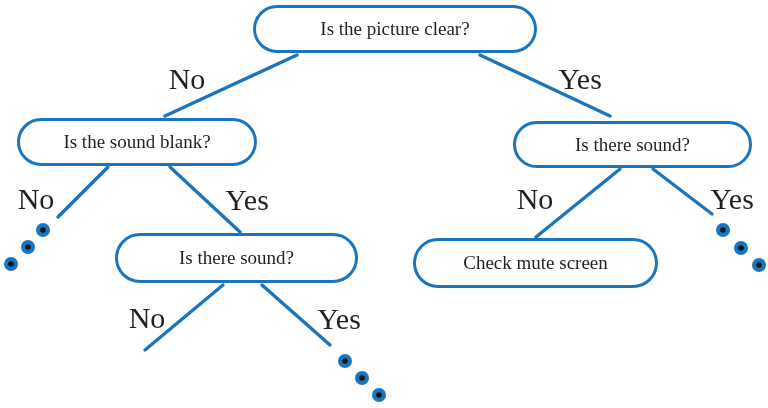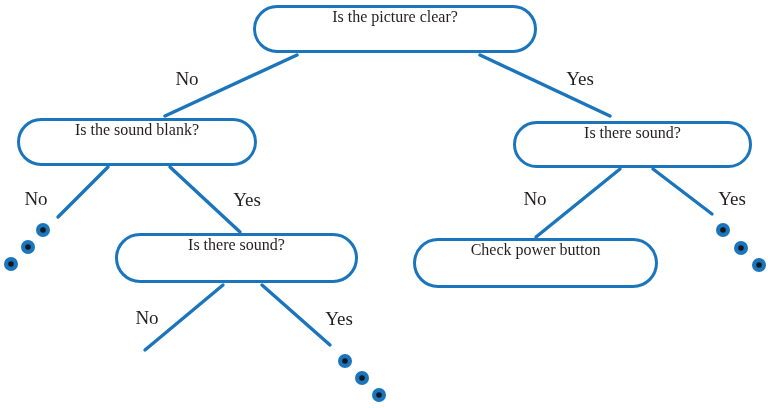--- a/index.html
+++ b/index.html
@@ -15,30 +15,31 @@
   .layer line { stroke: var(--line, #1b75bc); stroke-width: 3.4; stroke-linecap: round; }
   .dot-outer { fill: var(--line, #1b75bc); }
   .dot-center { fill: var(--dot, #15181d); }
   .node {
     position: absolute;
     box-sizing: border-box;
     border: 3px solid var(--line, #1b75bc);
     border-radius: 27px;
     background: #ffffff;
     display: flex;
+    align-items: center;
     justify-content: center;
     color: var(--text, #231f20);
-    font-size: 16px;
+    font-size: 19px;
     white-space: nowrap;
   }
   .edge-label {
     position: absolute;
     transform: translate(-50%, -50%);
     color: var(--text, #231f20);
-    font-size: 19px;
+    font-size: 30px;
     white-space: nowrap;
   }
   
   .n-root        { left: 253px; top:   5px; width: 284px; height: 48px; }
   .n-screenblank { left:  17px; top: 118px; width: 240px; height: 48px; }
   .n-sound-right { left: 513px; top: 121px; width: 239px; height: 47px; }
   .n-sound-mid   { left: 115px; top: 233px; width: 243px; height: 50px; }
   .n-mute        { left: 413px; top: 238px; width: 245px; height: 50px; }
   .n-power       { left:  22px; top: 352px; width: 244px; height: 52px; }
   
@@ -98,21 +99,21 @@
   <div class="node n-screenblank">
     <span>Is the sound blank?</span>
   </div>
   <div class="node n-sound-right">
     <span>Is there sound?</span>
   </div>
   <div class="node n-sound-mid">
     <span>Is there sound?</span>
   </div>
   <div class="node n-mute">
-    <span>Check power button</span>
+    <span>Check mute screen</span>
   </div>
 
   <span class="edge-label l-root-no">No</span>
   <span class="edge-label l-root-yes">Yes</span>
   <span class="edge-label l-blank-no">No</span>
   <span class="edge-label l-blank-yes">Yes</span>
   <span class="edge-label l-mid-no">No</span>
   <span class="edge-label l-mid-yes">Yes</span>
   <span class="edge-label l-right-no">No</span>
   <span class="edge-label l-right-yes">Yes</span>

